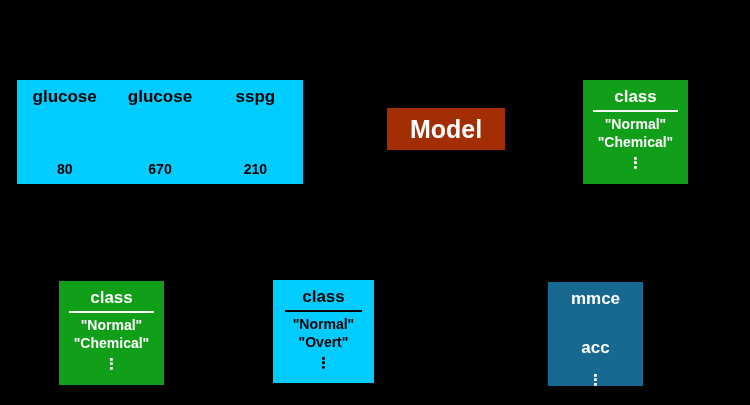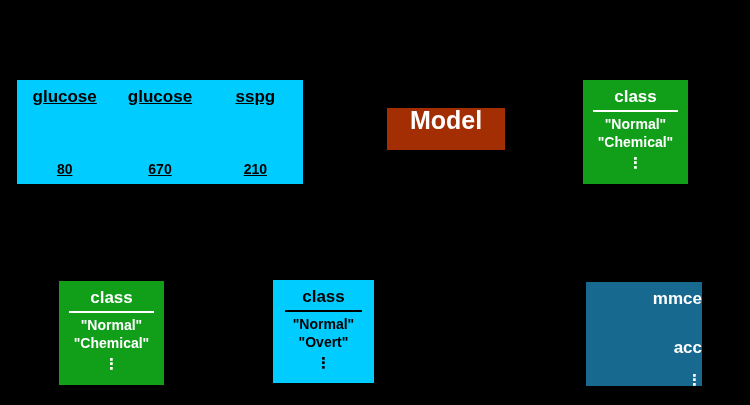--- a/index.html
+++ b/index.html
@@ -16,35 +16,35 @@
     position: absolute;
     display: flex;
     flex-direction: column;
     align-items: center;
     box-sizing: border-box;
     padding-top: 5px;
   }
   
   .features-table { left: 17px;  top: 80px;  width: 286px; height: 104px; background: var(--cyan, #00CCFF);  color: #000; }
   .model-box      { left: 387px; top: 108px; width: 118px; height: 42px;  background: var(--red, #A32E04);   color: var(--light_text,#fff);
-                    padding-top: 0; }
+                    justify-content: center; padding-top: 0; }
   .class-tr       { left: 583px; top: 80px;  width: 105px; height: 104px; background: var(--green, #119E19); color: var(--light_text,#fff); }
   .class-bl       { left: 59px;  top: 281px; width: 105px; height: 104px; background: var(--green, #119E19); color: var(--light_text,#fff); }
   .class-bm       { left: 273px; top: 280px; width: 101px; height: 103px; background: var(--cyan, #00CCFF);  color: #000; }
-  .measures       { left: 586px; top: 282px; width: 116px;  height: 104px; background: var(--teal, #17698F);  color: var(--light_text,#fff); align-items: flex-end; }
+  .measures       { left: 548px; top: 282px; width: 95px;  height: 104px; background: var(--teal, #17698F);  color: var(--light_text,#fff); }
 
   .hdr   { font-size: 17px; line-height: 24px; white-space: nowrap; }
   .rule  { height: 2px; margin: 1px 0 3px; }
   .rule.dark  { background: #000; width: calc(100% - 12px); }
   .rule.light { background: #fff; width: calc(100% - 20px); }
   .val   { font-size: 14px; line-height: 18px; white-space: nowrap; }
   .vdots { font-family: "DejaVu Sans", sans-serif; font-size: 15px; line-height: 16px; margin-top: 4px; }
 
   .trow { display: flex; width: 100%; }
-  .trow > span { flex: 1 1 0; text-align: center; text-decoration: underline; }
+  .trow > span { flex: 1 1 0; text-align: center; }
   .trow.heads > span { font-size: 17px; line-height: 24px; }
   .trow.vals  > span { font-size: 14px; line-height: 18px; margin-top: 47px; }
   .trow.dots  > span { font-family: "DejaVu Sans", sans-serif; font-size: 15px; line-height: 16px; margin-top: 4px; }
 
   .model-label { font-size: 25px; line-height: 25px; }
   .measure-item { font-size: 17px; line-height: 24px; }
   .measure-item.second { margin-top: 25px; }
   .measures .vdots { margin-top: 12px; }
 </style>
 </head>

